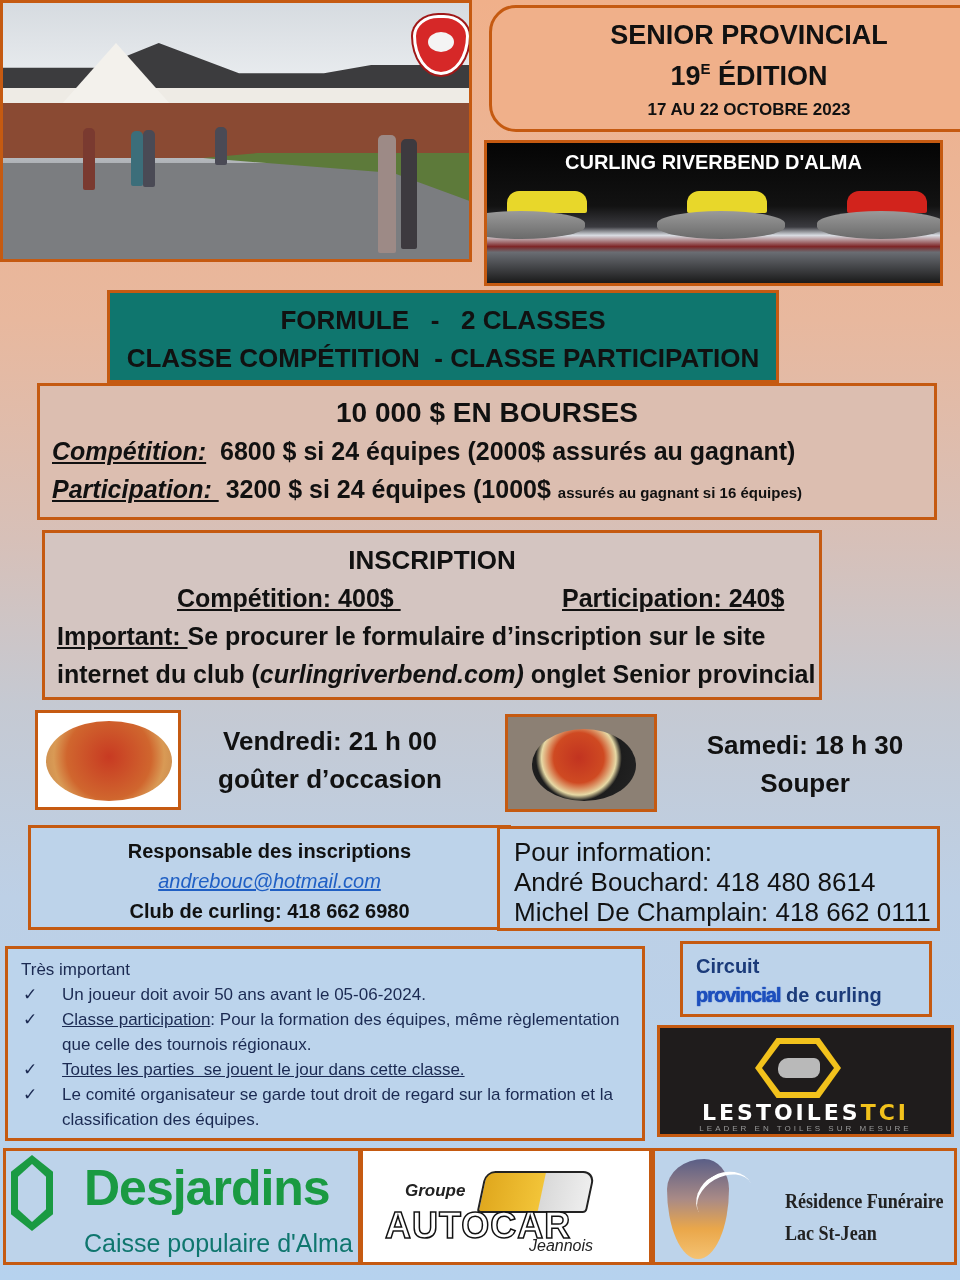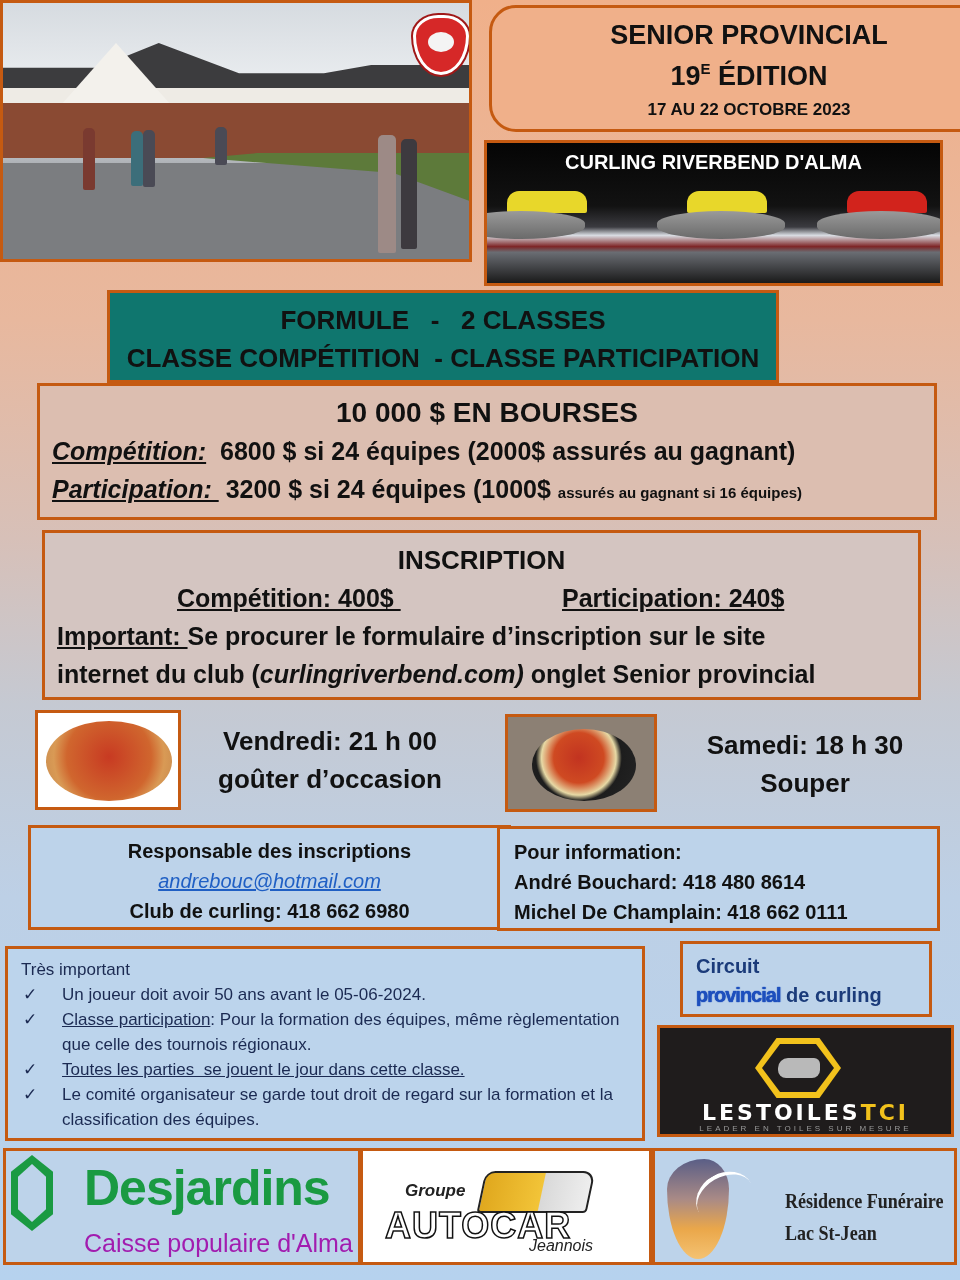--- a/index.html
+++ b/index.html
@@ -56,40 +56,40 @@
   #formule div { font-size: 26px; font-weight: bold; line-height: 38px; }
 
   
   #bourses { left: 37px; top: 383px; width: 900px; height: 137px; background: #dcbeb0; padding: 8px 0 0 12px; }
   #bourses .title { font-size: 28px; font-weight: bold; text-align: center; line-height: 38px; padding-right: 12px; }
   #bourses .row { font-size: 25px; font-weight: bold; line-height: 38px; white-space: nowrap; }
   #bourses .row .lbl { font-style: italic; text-decoration: underline; }
   #bourses .row .small { font-size: 15px; }
 
   
-  #inscription { left: 42px; top: 530px; width: 879px; height: 170px; background: #d4c5c1; padding: 8px 0 0 12px; }
+  #inscription { left: 42px; top: 530px; width: 780px; height: 170px; background: #d4c5c1; padding: 8px 0 0 12px; }
   #inscription .title { font-size: 26px; font-weight: bold; text-align: center; line-height: 38px; padding-right: 12px; }
   #inscription .prices { position: relative; height: 38px; font-size: 25px; font-weight: bold; line-height: 38px; }
   #inscription .prices span { position: absolute; text-decoration: underline; }
   #inscription .line { font-size: 25px; font-weight: bold; line-height: 38px; white-space: nowrap; }
 
   
   .food-img { position: absolute; border: 3px solid #c55a11; overflow: hidden; }
   #pizza-img { left: 35px; top: 710px; width: 146px; height: 100px; background: #fff; }
   #pizza-img::after { content: ""; position: absolute; left: 8px; top: 8px; width: 126px; height: 80px; border-radius: 50%; background: radial-gradient(circle at 50% 45%, #c83a22 0%, #d0662e 55%, #d99a55 72%, #c2844a 100%); }
   #pasta-img { left: 505px; top: 714px; width: 152px; height: 98px; background: #8c8074; }
   #pasta-img::after { content: ""; position: absolute; left: 24px; top: 12px; width: 104px; height: 72px; border-radius: 50%; background: radial-gradient(circle at 45% 40%, #c23320 0%, #cf4a22 35%, #e7d9a5 52%, #1d1d1d 60%, #262626 100%); }
   .food-text { position: absolute; font-size: 26px; font-weight: bold; line-height: 38px; text-align: center; }
 
   
   #resp-box { left: 28px; top: 825px; width: 483px; height: 105px; background: #bdd3ea; padding-top: 8px; }
   #resp-box div { font-size: 20px; font-weight: bold; line-height: 30px; }
   #resp-box .email { color: #1f5fc4; font-style: italic; font-weight: normal; text-decoration: underline; }
   #info-box { left: 497px; top: 826px; width: 443px; height: 105px; background: #bdd3ea; padding: 8px 0 0 14px; }
-  #info-box div { font-size: 20px; font-weight: bold; line-height: 30px; }
+  #info-box div { font-size: 26px; font-weight: normal; line-height: 30px; }
 
   
   #important { left: 5px; top: 946px; width: 640px; height: 195px; background: #bcd4ec; padding: 8px 0 0 13px; color: #1b2a52; }
   #important .head { font-size: 17px; line-height: 25px; }
   #important ul { list-style: none; }
   #important li { position: relative; padding-left: 41px; font-size: 17px; line-height: 25px; }
   #important li .check { position: absolute; left: 2px; top: 0; }
 
   
   #circuit { left: 680px; top: 941px; width: 252px; height: 76px; background: #bdd3ea; padding: 8px 0 0 13px; color: #1b3b7a; }
@@ -103,21 +103,21 @@
   #tci .car { position: absolute; left: 118px; top: 30px; width: 42px; height: 20px; background: #b9b9b9; border-radius: 10px 6px 8px 8px; }
   #tci .brand { position: absolute; left: 0; top: 72px; width: 100%; text-align: center; font-size: 22px; font-weight: bold; letter-spacing: 3px; color: #fff; font-family: "DejaVu Sans", sans-serif; }
   #tci .brand .y { color: #f2c21c; }
   #tci .tag { position: absolute; left: 0; top: 96px; width: 100%; text-align: center; font-size: 8px; letter-spacing: 3px; color: #999; }
 
   
   #spons-desj { left: 3px; top: 1148px; width: 358px; height: 117px; background: #bdd3ea; overflow: hidden; }
   #desj-hex { position: absolute; left: 5px; top: 4px; width: 42px; height: 76px; background: #1a9a42; clip-path: polygon(50% 0, 100% 22%, 100% 78%, 50% 100%, 0 78%, 0 22%); }
   #desj-hex::after { content: ""; position: absolute; left: 7px; top: 9px; width: 28px; height: 58px; background: #bdd3ea; clip-path: polygon(50% 0, 100% 22%, 100% 78%, 50% 100%, 0 78%, 0 22%); }
   #spons-desj .name { position: absolute; left: 78px; top: 8px; font-size: 50px; font-weight: bold; color: #1a9a42; letter-spacing: -1px; }
-  #spons-desj .sub { position: absolute; left: 78px; top: 78px; font-size: 25px; color: #a21caf; white-space: nowrap; }
+  #spons-desj .sub { position: absolute; left: 78px; top: 78px; font-size: 25px; color: #0f766e; white-space: nowrap; }
 
   #spons-auto { left: 360px; top: 1148px; width: 292px; height: 117px; background: #fff; overflow: hidden; }
   #spons-auto .g { position: absolute; left: 42px; top: 30px; font-size: 17px; font-style: italic; font-weight: bold; color: #222; }
   #spons-auto .bus { position: absolute; left: 118px; top: 20px; width: 110px; height: 42px; background: linear-gradient(90deg, #e0a81e 0%, #f2c438 55%, #d9d9d9 56%, #eeeeee 100%); border: 2px solid #222; border-radius: 10px 12px 4px 4px; transform: skewX(-12deg); }
   #spons-auto .main { position: absolute; left: 22px; top: 54px; font-size: 36px; font-weight: bold; color: #fff; -webkit-text-stroke: 1.5px #111; letter-spacing: 1px; }
   #spons-auto .j { position: absolute; left: 166px; top: 86px; font-size: 16px; font-style: italic; color: #222; }
 
   #spons-res { left: 652px; top: 1148px; width: 305px; height: 117px; background: #bdd3ea; overflow: hidden; }
   #spons-res .drop { position: absolute; left: 12px; top: 8px; width: 62px; height: 100px; background: linear-gradient(180deg, #5a5e86 0%, #a98a86 40%, #eaa74a 70%, #f4c272 100%); border-radius: 60% 40% 50% 50% / 30% 30% 70% 70%; }
   #spons-res .wing { position: absolute; left: 40px; top: 22px; width: 60px; height: 50px; border-top: 4px solid #fff; border-radius: 50% 50% 0 0; transform: rotate(-30deg); }

